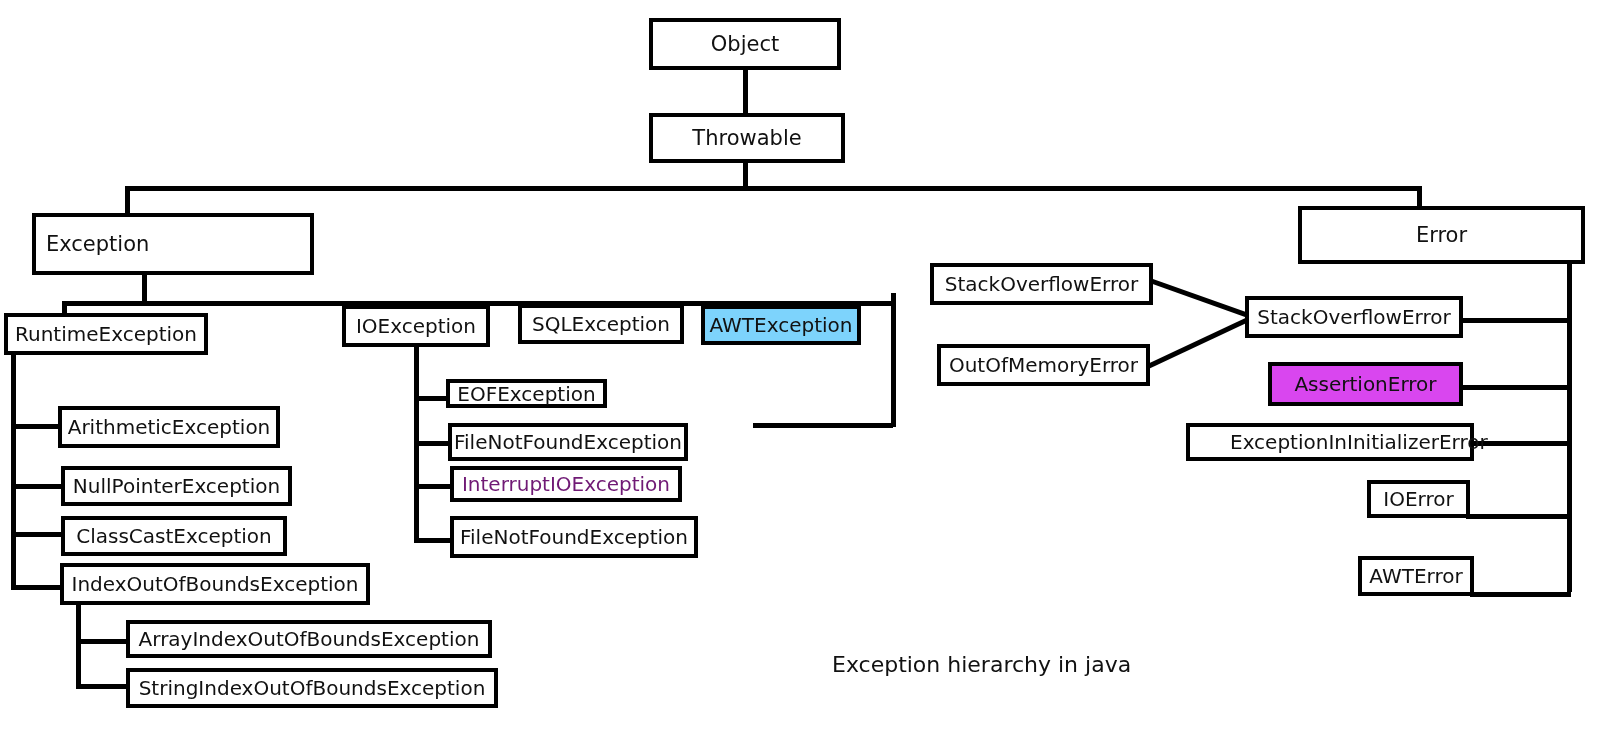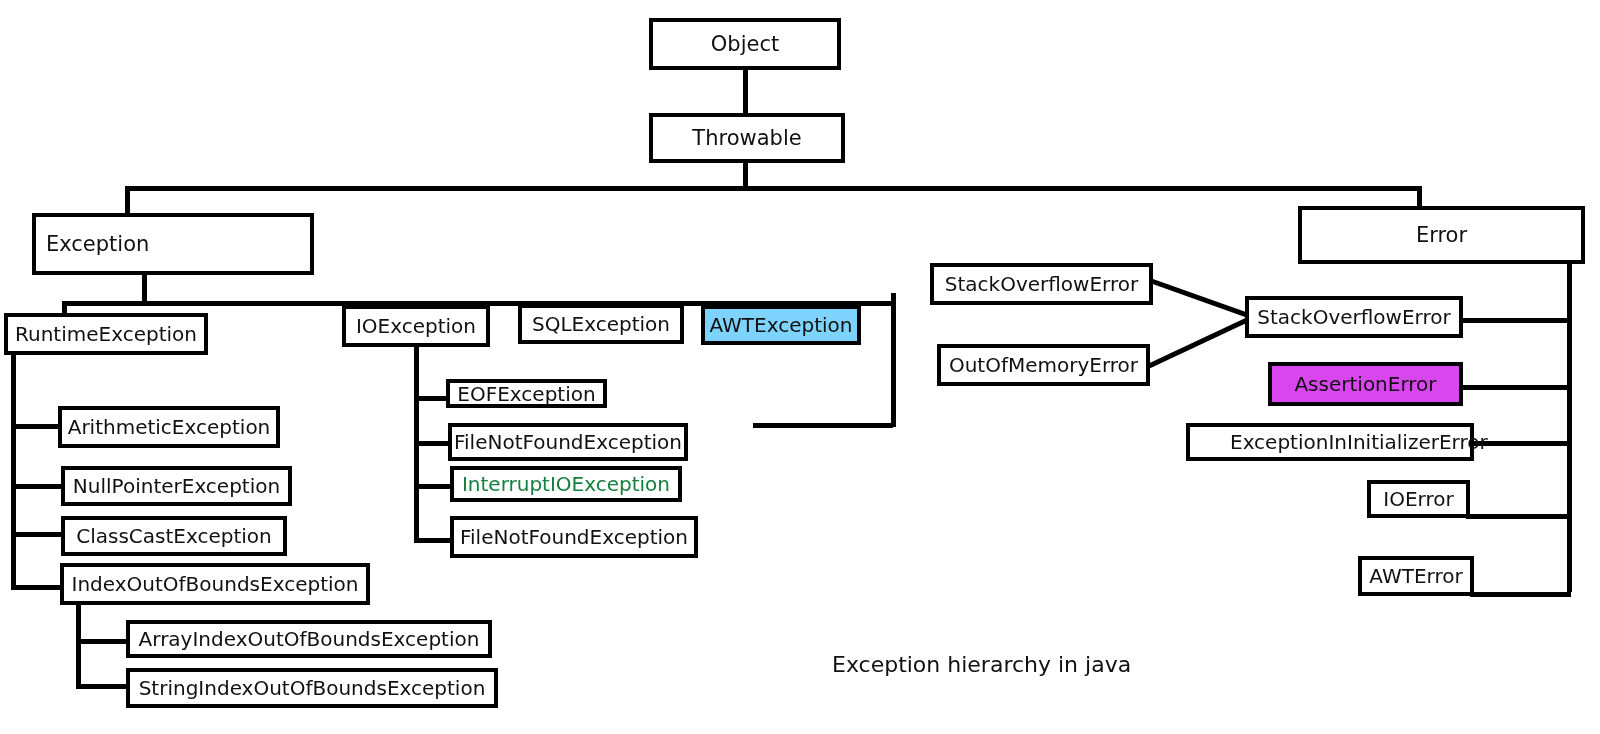--- a/index.html
+++ b/index.html
@@ -130,21 +130,21 @@
     </div>
     <div class="node c-center" style="left: 126px; top: 668px; width: 372px; height: 40px; border-color: rgb(0, 0, 0); background: rgb(255, 255, 255); font-size: 20px; color: rgb(17, 17, 17);">
       <span class="lbl">StringIndexOutOfBoundsException</span>
     </div>
     <div class="node c-center" style="left: 446px; top: 379px; width: 161px; height: 29px; border-color: rgb(0, 0, 0); background: rgb(255, 255, 255); font-size: 20px; color: rgb(17, 17, 17);">
       <span class="lbl">EOFException</span>
     </div>
     <div class="node c-center" style="left: 448px; top: 423px; width: 240px; height: 38px; border-color: rgb(0, 0, 0); background: rgb(255, 255, 255); font-size: 20px; color: rgb(17, 17, 17);">
       <span class="lbl">FileNotFoundException</span>
     </div>
-    <div class="node c-center" style="left: 450px; top: 466px; width: 232px; height: 36px; border-color: rgb(0, 0, 0); background: rgb(255, 255, 255); font-size: 20px; color: #15803d;">
+    <div class="node c-center" style="left: 450px; top: 466px; width: 232px; height: 36px; border-color: rgb(0, 0, 0); background: rgb(255, 255, 255); font-size: 20px; color: #701a75;">
       <span class="lbl">InterruptIOException</span>
     </div>
     <div class="node c-center" style="left: 450px; top: 516px; width: 248px; height: 42px; border-color: rgb(0, 0, 0); background: rgb(255, 255, 255); font-size: 20px; color: rgb(17, 17, 17);">
       <span class="lbl">FileNotFoundException</span>
     </div>
     <div class="node c-center" style="left: 930px; top: 263px; width: 223px; height: 42px; border-color: rgb(0, 0, 0); background: rgb(255, 255, 255); font-size: 20px; color: rgb(17, 17, 17);">
       <span class="lbl">StackOverflowError</span>
     </div>
     <div class="node c-center" style="left: 937px; top: 344px; width: 213px; height: 42px; border-color: rgb(0, 0, 0); background: rgb(255, 255, 255); font-size: 20px; color: rgb(17, 17, 17);">
       <span class="lbl">OutOfMemoryError</span>

